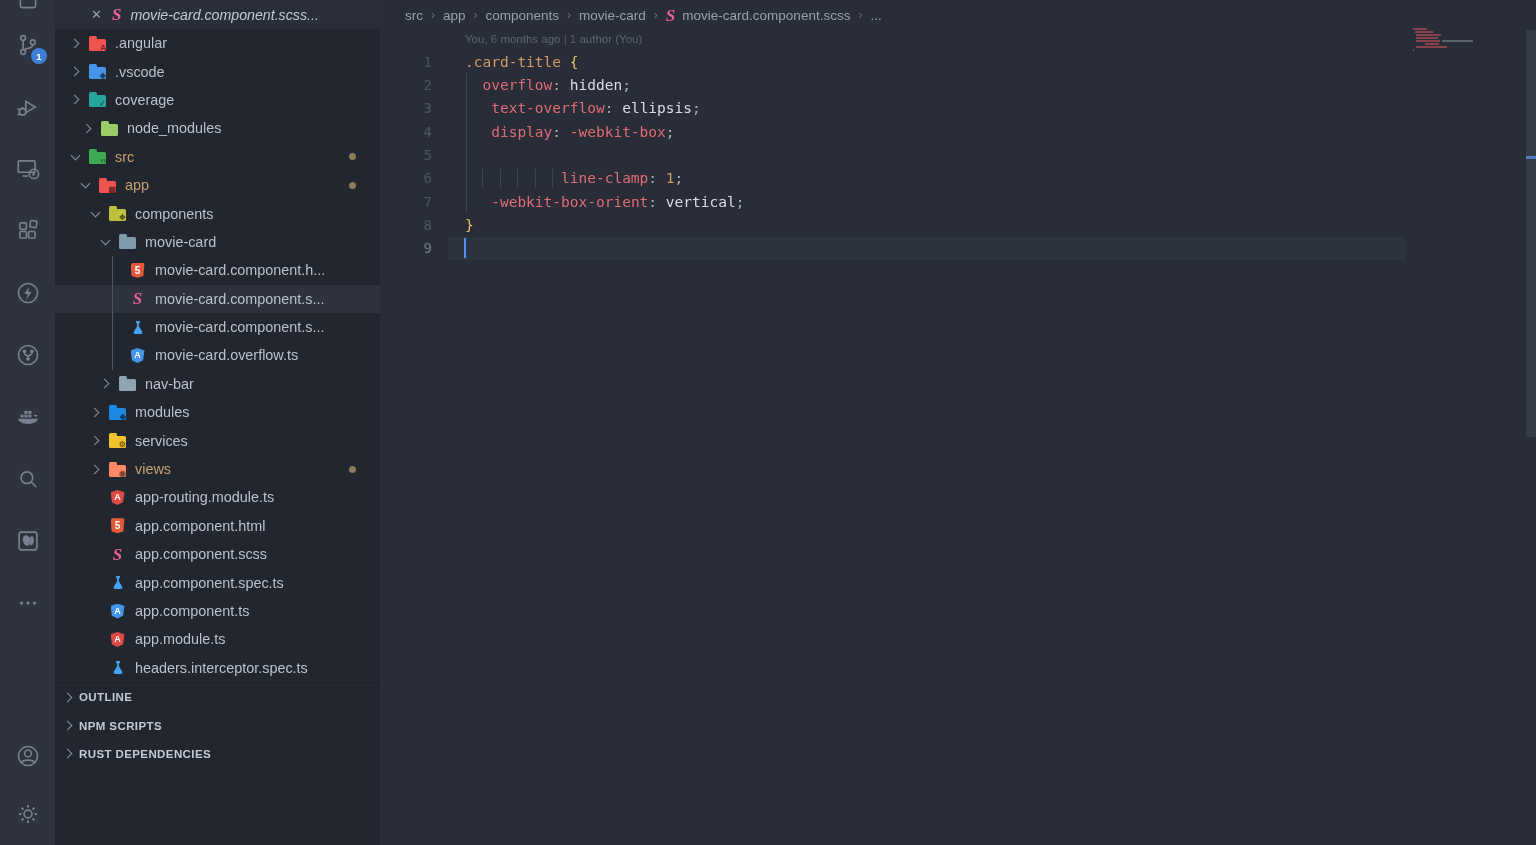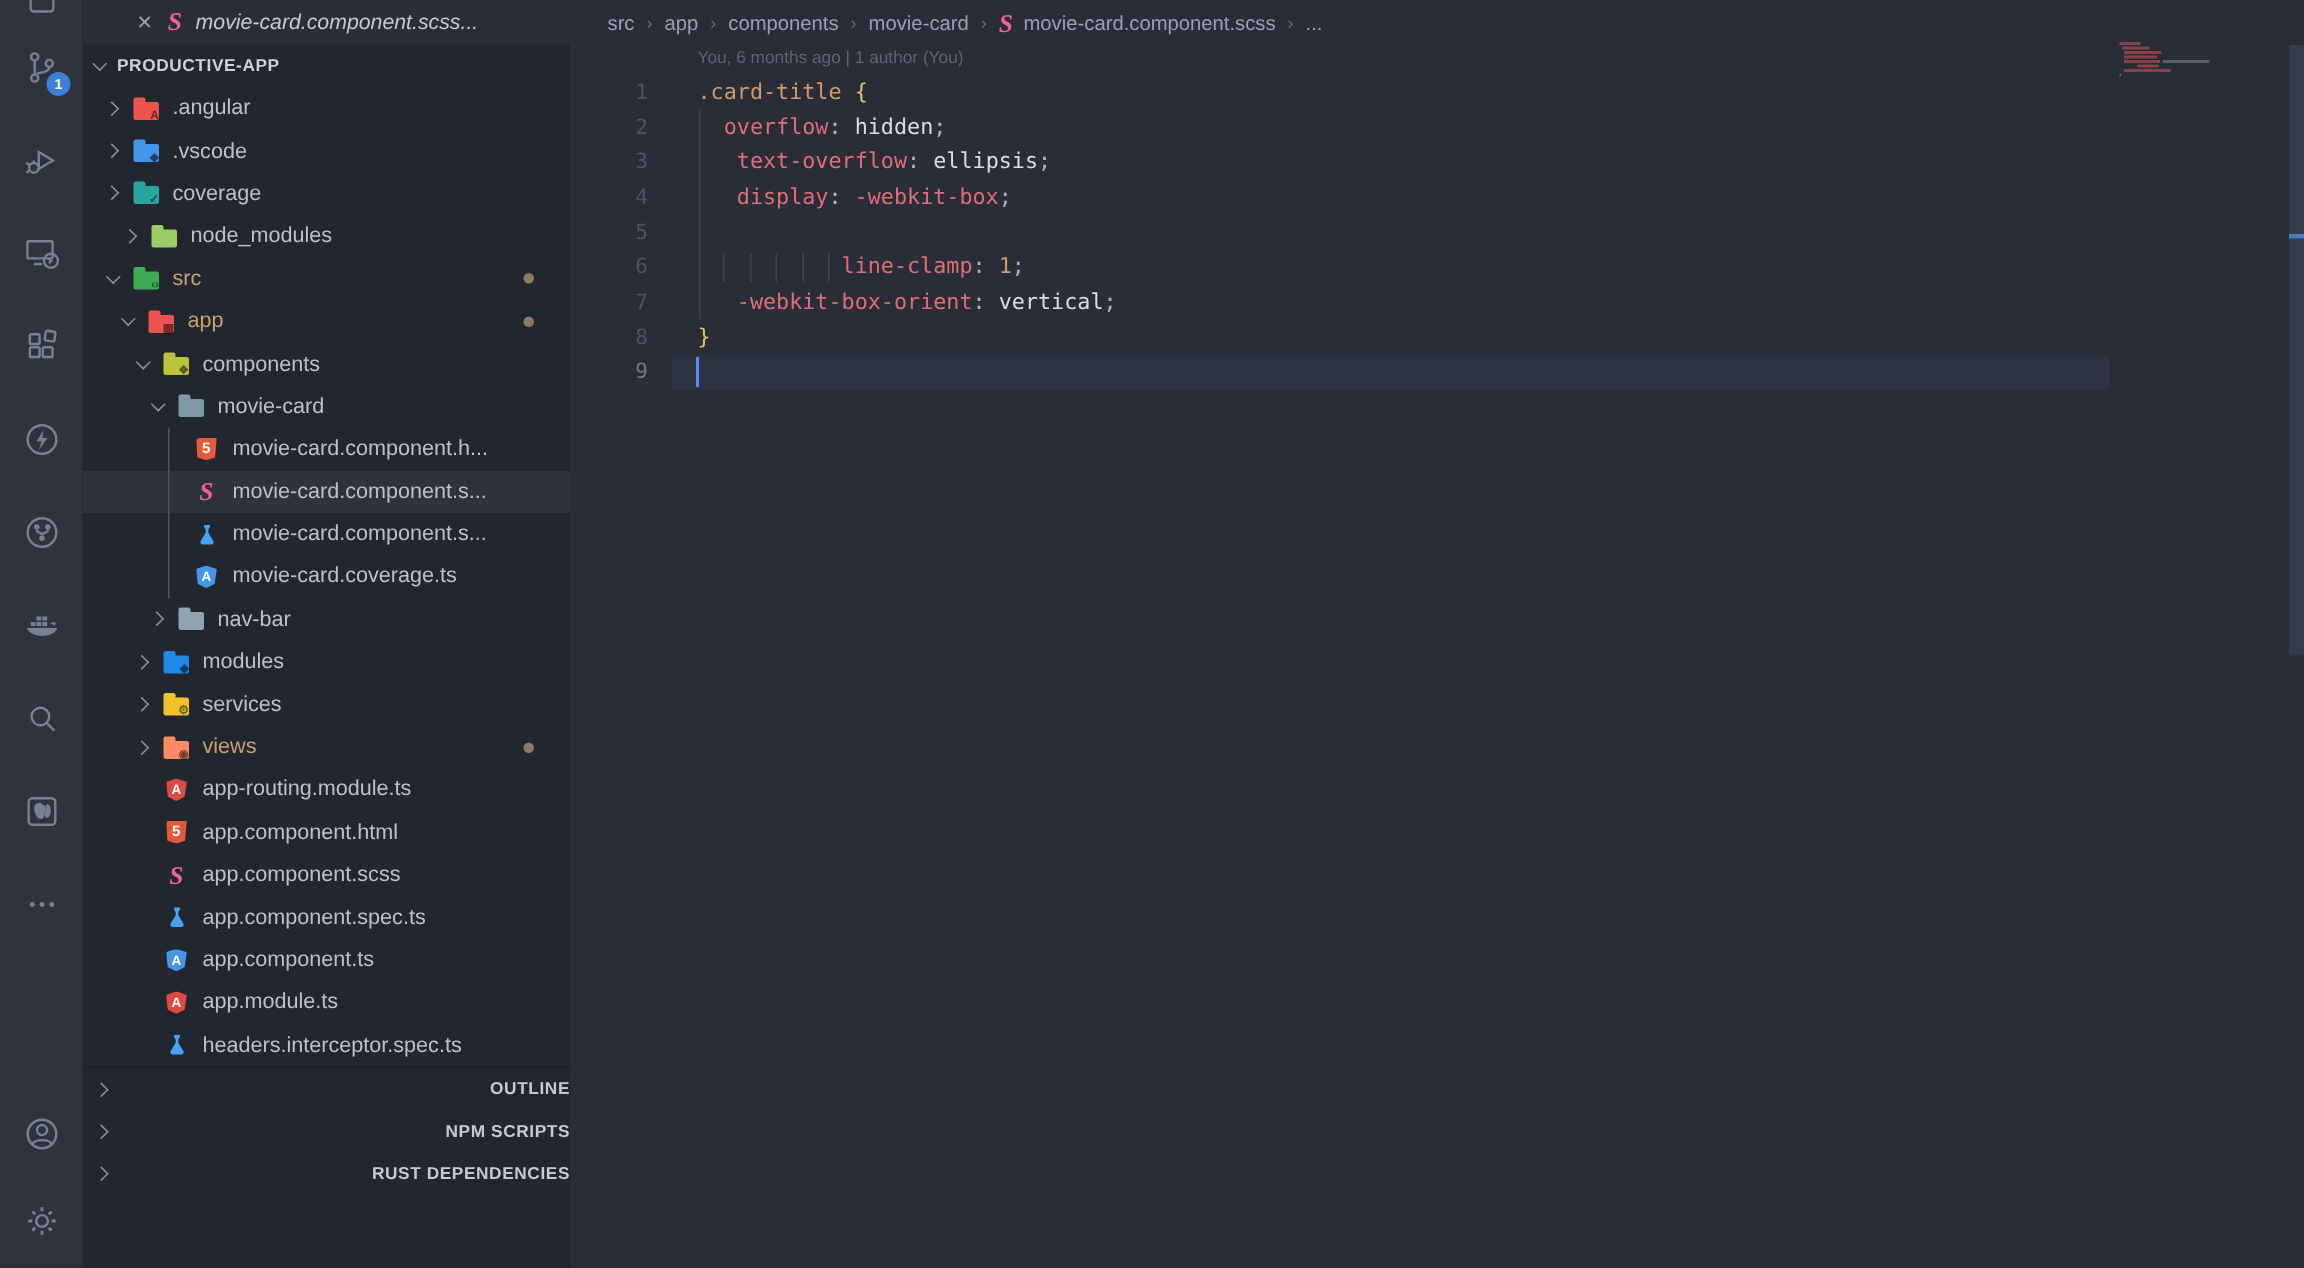--- a/index.html
+++ b/index.html
@@ -48,21 +48,21 @@
     background:inherit; border-radius:1.5px 1.5px 0 0; }
   .folder .b { position:absolute; right:0px; bottom:-1px; font-size:8px; line-height:8px; color:rgba(0,0,0,.55); font-weight:700; }
   .fi-sass { color:#f0609e; font-family:"Liberation Serif", serif; font-style:italic; font-weight:700; font-size:17px; line-height:15px; }
   .fi-html { width:14px; height:15px; background:#e4593a; border-radius:2px; color:#fff; font-size:10px; font-weight:700;
     display:flex; align-items:center; justify-content:center; clip-path:polygon(0 0,100% 0,92% 88%,50% 100%,8% 88%); }
   .shield { width:14px; height:15px; display:flex; align-items:center; justify-content:center;
     clip-path:polygon(50% 0,100% 16%,90% 82%,50% 100%,10% 82%,0 16%); color:#fff; font-size:9px; font-weight:700; }
   .indent-guide { position:absolute; width:1px; background:#4d5564; left:57px; }
 
   .bottom-secs { border-top:1px solid #1c1f26; }
-  .bottom-secs .sec-header { height:28.4px; padding-left:11px;justify-content:space-between; }
+  .bottom-secs .sec-header { height:28.4px; padding-left:11px; }
   .bottom-secs .hdr-label { color:#c3cad6; }
 
   
   .editor { flex:1; position:relative; background:#282d37; }
   .breadcrumb { height:30px; display:flex; align-items:center; padding-left:25px; font-size:13.5px; color:#99a1b0; }
   .breadcrumb .bc-item { cursor:pointer; }
   .breadcrumb .bc-sep { margin:0 8px; color:#697080; font-size:12px; }
   .breadcrumb .bc-sass { margin-right:7px; }
   .blame { position:absolute; top:33px; left:85px; font-size:11.5px; color:#5d6472; }
   .codearea { position:absolute; top:50px; left:0; right:0; }
@@ -196,24 +196,20 @@
         </div>
       </div>
   </nav>
 
   <aside class="sidebar">
     <div class="oe-row">
       <span class="x-icon">✕</span>
       <span class="fi-sass">S</span>
       <span class="oe-label">movie-card.component.scss...</span>
     </div>
-    <div class="sec-header proj-header">
-      <span class="chev"></span>
-      <span class="hdr-label">PRODUCTIVE-APP</span>
-    </div>
     <div class="tree" id="tree">
         <div class="row" style="padding-left: 12px;">
           <span class="chevbox">
             <span class="chev right"></span>
           </span>
           <span class="icobox">
             <span class="folder" style="background:#ef5350">
               <span class="b">A</span>
             </span>
           </span>
@@ -315,21 +311,21 @@
               <path fill="#45a3f5" d="M5 1h4v1.2L7.9 4v2.2l3.5 5.8A1.7 1.7 0 019.9 14H4.1a1.7 1.7 0 01-1.5-2l3.5-5.8V4L5 2.2z"></path>
             </svg>
           </span>
           <span class="lbl">movie-card.component.s...</span>
         </div>
         <div class="row" style="padding-left: 52px;">
           <span class="chevbox"></span>
           <span class="icobox">
             <span class="shield" style="background:#4596e8">A</span>
           </span>
-          <span class="lbl">movie-card.coverage.ts</span>
+          <span class="lbl">movie-card.overflow.ts</span>
         </div>
         <div class="row" style="padding-left: 42px;">
           <span class="chevbox">
             <span class="chev right"></span>
           </span>
           <span class="icobox">
             <span class="folder" style="background:#90a4ae"></span>
           </span>
           <span class="lbl">nav-bar</span>
         </div>

